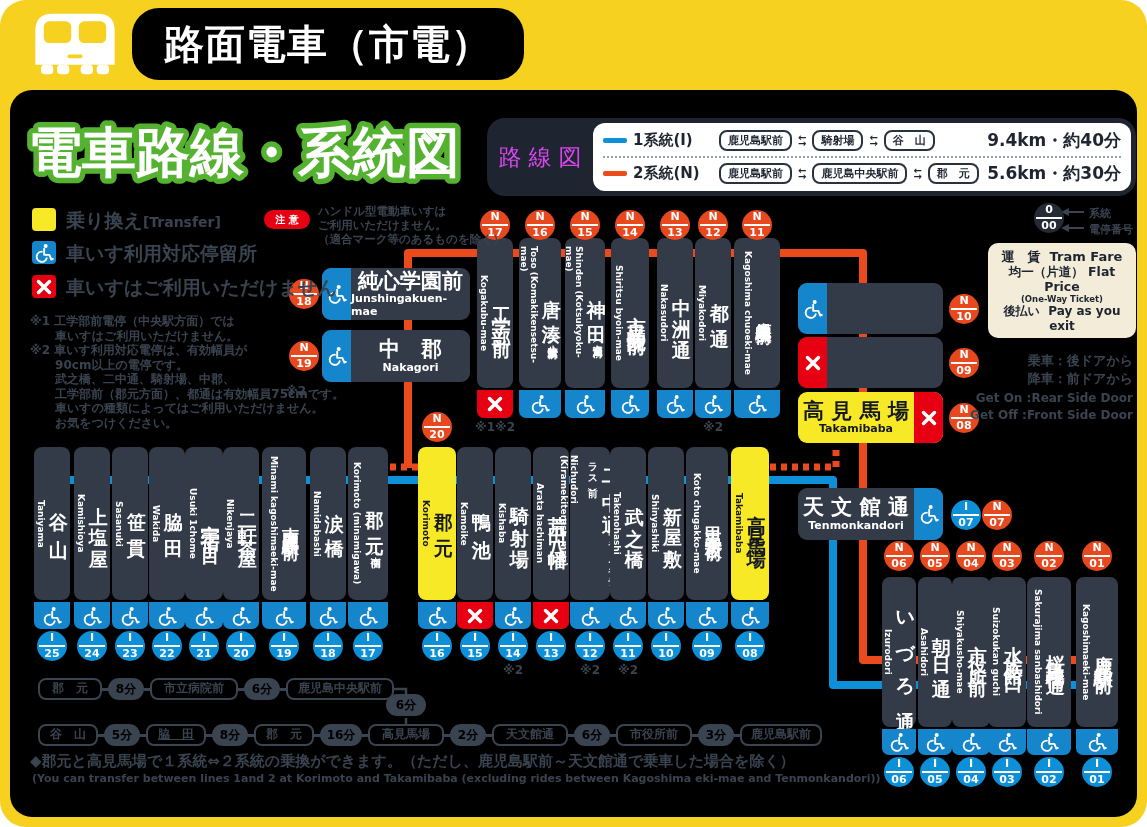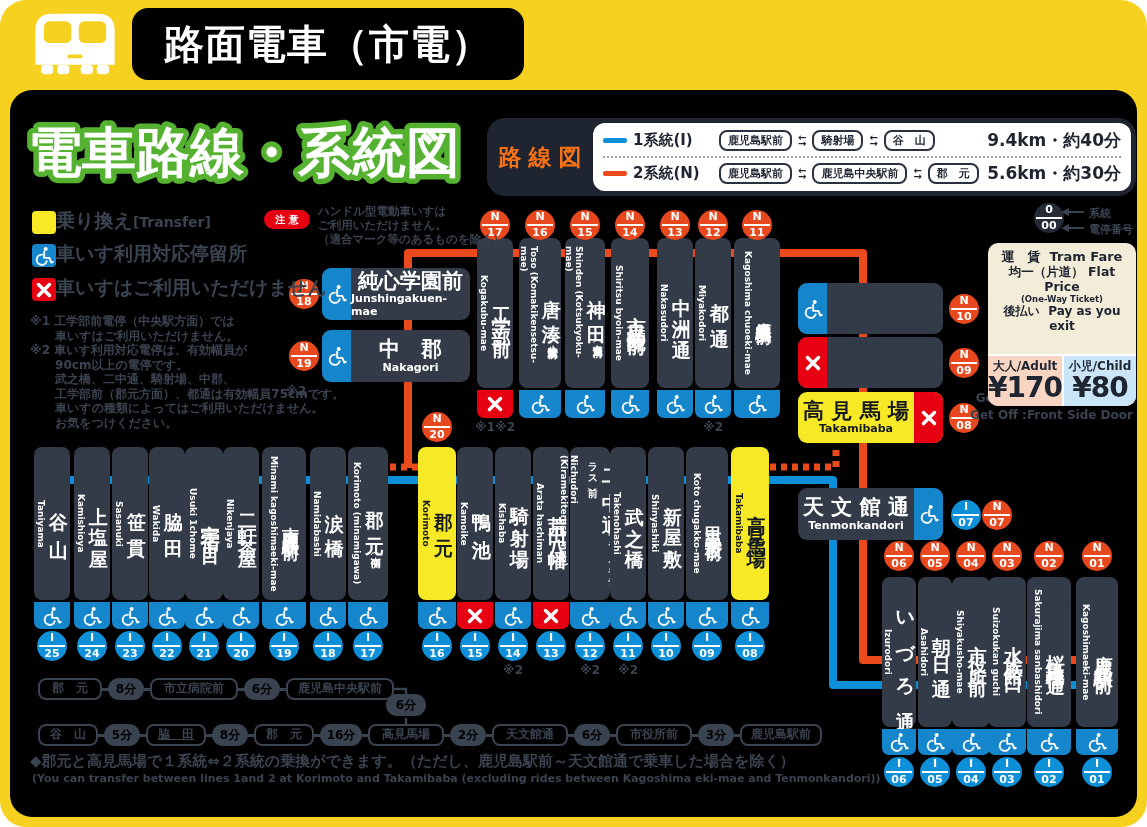--- a/index.html
+++ b/index.html
@@ -2,61 +2,61 @@
 <html><head>
 <meta charset="utf-8">
 <style>
 *{margin:0;padding:0;box-sizing:border-box}
 html{background:#ffffff}
 body{width:1147px;height:827px;position:relative;overflow:hidden;background:#F6D120;
   border-radius:26px;font-family:"DejaVu Sans",sans-serif}
 .panel{position:absolute;left:10px;top:90px;width:1127px;height:727px;background:#000;border-radius:22px}
 
 .hdr-icon{position:absolute;left:28px;top:10px;width:94px;height:68px}
-.hdr-pill{position:absolute;left:132px;top:8px;width:392px;height:72px;background:#000;border-radius:16px;
+.hdr-pill{position:absolute;left:132px;top:8px;width:392px;height:72px;background:#000;border-radius:27px;
   color:#fff;font-size:40px;font-weight:bold;display:flex;align-items:center;justify-content:center;letter-spacing:1px}
 
 .map-title{position:absolute;left:22px;top:108px;z-index:4}
 .map-title text{font-family:"DejaVu Sans",sans-serif;font-weight:bold;font-size:54px;
   fill:#fff;stroke:#55B231;stroke-width:11px;paint-order:stroke;stroke-linejoin:round}
 
 .ro{position:absolute;left:487px;top:118px;width:649px;height:78px;background:#1E2430;border-radius:18px;
   display:flex;z-index:5}
-.ro-label{width:106px;display:flex;align-items:center;justify-content:center;color:#f97316;
-  font-size:23px;font-weight:bold;letter-spacing:7px;text-indent:7px}
+.ro-label{width:106px;display:flex;align-items:center;justify-content:center;color:#d946ef;
+  font-size:23px;font-weight:normal;letter-spacing:7px;text-indent:7px}
 .ro-panel{flex:1;background:#fff;border-radius:12px;margin:5px 5px 5px 0;display:flex;flex-direction:column;justify-content:center;padding:1px 6px}
 .ro-row{display:flex;align-items:center;height:31px;gap:6px;padding:0 4px;color:#1E2430}
 .ro-dash{width:24px;height:5px;border-radius:2px;flex:none}
 .ro-name{font-size:15px;font-weight:bold;width:80px;flex:none}
 .ro-pill{border:2px solid #2A3240;border-radius:8px;padding:1px 7px;font-size:11px;font-weight:bold;white-space:nowrap}
 .ro-arr{white-space:pre-line;font-size:10px;line-height:6px;font-weight:bold}
 .ro-dist{margin-left:auto;font-size:17px;font-weight:bold;white-space:nowrap}
 .ro-sep{border-top:2px dotted #9aa0a8;margin:0 4px}
 
-.lg-row{position:absolute;display:flex;align-items:flex-end;z-index:4}
+.lg-row{position:absolute;display:flex;align-items:flex-start;gap:10px;z-index:4}
 .lg-sq{width:24px;height:23px;border-radius:4px;flex:none;display:flex;align-items:center;justify-content:center}
 .lg-text{color:#3A4350;font-weight:bold;font-size:19px;white-space:nowrap}
 .lg-text small{font-size:14px;font-weight:bold}
 
 .caution-badge{position:absolute;left:264px;top:210px;width:46px;height:19px;background:#E60012;border-radius:10px;
   color:#fff;font-size:10px;font-weight:bold;display:flex;align-items:center;justify-content:center;z-index:4}
 .caution-lines{position:absolute;left:318px;top:204px;color:#3A4350;font-size:11.5px;font-weight:bold;line-height:14px;z-index:4}
 
 .notes{position:absolute;left:30px;top:314px;color:#3A4350;font-size:12px;font-weight:bold;line-height:14.5px;z-index:4;white-space:pre}
 
 .scircle{position:absolute;width:30px;height:30px;border-radius:50%;color:#fff;font-weight:bold;z-index:6}
 .scircle::after{content:"";position:absolute;left:2px;right:2px;top:50%;height:2px;margin-top:-1px;background:#fff}
 .scircle .cl{position:absolute;top:1px;left:0;right:0;text-align:center;font-size:11px;line-height:12px}
 .scircle .cn{position:absolute;bottom:1px;left:0;right:0;text-align:center;font-size:11px;line-height:12px}
 .cN{background:#E8481E}.cI{background:#0E90D8}.cG{background:#252B36}
 .nl-label{position:absolute;color:#3A4350;font-size:11px;font-weight:bold;z-index:4;white-space:nowrap}
 
 .fare{position:absolute;left:988px;top:243px;width:148px;border-radius:10px;overflow:hidden;background:#F2ECD8;
   z-index:5;text-align:center;color:#1E2430}
-.fare-head{padding:6px 2px 20px;line-height:15px}
+.fare-head{padding:6px 2px 4px;line-height:15px}
 .f1{font-size:13px;font-weight:bold}
 .f2{font-size:12.5px;font-weight:bold}
 .f3{font-size:8.5px;font-weight:bold;line-height:10px}
 .f4{font-size:12px;font-weight:bold}
 .fare-cells{display:flex;height:52px;border-top:2px solid #fff}
 .fc{flex:1;display:flex;flex-direction:column;align-items:center;justify-content:center;font-weight:bold}
 .fc .fcl{font-size:12px;line-height:13px}
 .fc .fcp{font-size:28px;line-height:30px;letter-spacing:-1px}
 .fc.adult{background:#F8D4C3;border-right:2px solid #fff}
 .fc.child{background:#C9E5F7}
@@ -204,30 +204,20 @@
 </div>
 <div class="nl-label" style="left:1089px;top:206px">系統</div>
 <div class="nl-label" style="left:1089px;top:222px">電停番号</div>
 
 <div class="fare">
   <div class="fare-head">
     <div class="f1"><span>運　賃</span>&nbsp;&nbsp;<span>Tram Fare</span></div>
     <div class="f2"><span>均一（片道）</span>&nbsp;<span>Flat Price</span></div>
     <div class="f3">(One-Way Ticket)</div>
     <div class="f4"><span>後払い</span>&nbsp;&nbsp;<span>Pay as you exit</span></div>
-  </div>
-  <div class="fare-cells">
-    <div class="fc adult">
-      <span class="fcl">大人/Adult</span>
-        <span class="fcp">¥170</span>
-    </div>
-    <div class="fc child">
-      <span class="fcl">小児/Child</span>
-        <span class="fcp">¥80</span>
-    </div>
   </div>
 </div>
 <div class="door" style="right:14px;top:352px;font-size:13px;line-height:18px">
   <div>乗車：後ドアから</div>
     <div>降車：前ドアから</div>
 </div>
 <div class="door" style="right:14px;top:390px;font-size:12px;line-height:17px">
   <div>Get On :Rear Side Door</div>
     <div>Get Off :Front Side Door</div>
 </div>

